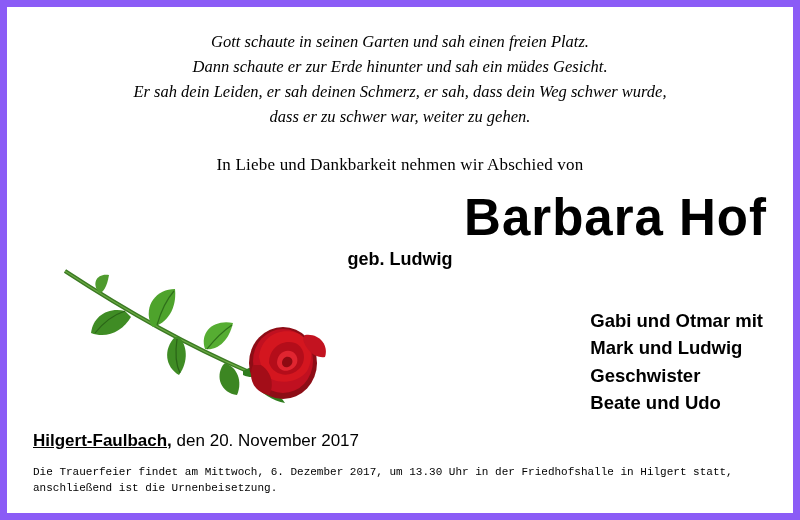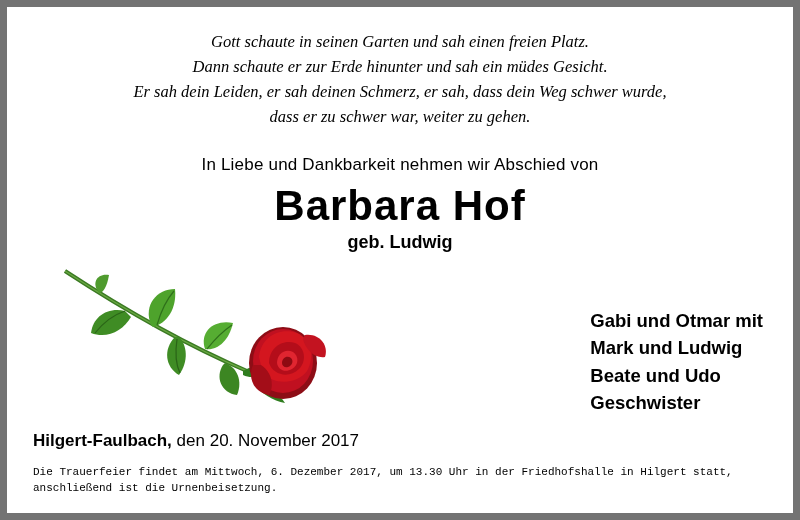--- a/index.html
+++ b/index.html
@@ -12,21 +12,21 @@
     height: 520px;
     font-family: "Liberation Sans", sans-serif;
     color: #000000;
     overflow: hidden;
   }
   .obituary {
     position: relative;
     width: 800px;
     height: 520px;
     box-sizing: border-box;
-    border: 7px solid #737373;
+    border: 7px solid #8b5cf6;
     background: #ffffff;
   }
   .inner {
     position: relative;
     width: 100%;
     height: 100%;
     box-sizing: border-box;
     padding: 14px 26px 10px 26px;
   }
 
@@ -40,34 +40,34 @@
     color: #000;
     margin-top: 8px;
   }
   .poem div {
     white-space: nowrap;
   }
 
   
   .intro {
     text-align: center;
-    font-family: Liberation Sans, sans-serif;
+    font-family: Liberation Serif, serif;
     font-size: 17px;
     margin-top: 26px;
     letter-spacing: 0.2px;
   }
 
   
   .name {
-    text-align: center;
+    text-align: right;
     font-family: "Liberation Sans", sans-serif;
     font-weight: bold;
-    font-size: 42px;
+    font-size: 51px;
     letter-spacing: 1px;
-    margin-top: 9px;
+    margin-top: 16px;
     line-height: 1.05;
   }
   .maiden {
     text-align: center;
     font-family: "Liberation Sans", sans-serif;
     font-weight: bold;
     font-size: 18px;
     margin-top: 4px;
   }
   .dates {
@@ -96,21 +96,21 @@
     position: absolute;
     left: 26px;
     right: 26px;
     bottom: 16px;
   }
   .place-line {
     font-family: "Liberation Sans", sans-serif;
     font-size: 17px;
     margin-bottom: 14px;
   }
-  .place-line b { font-weight: bold; }
+  .place-line b { font-weight: bold; text-decoration: underline; }
   .service {
     font-family: Liberation Mono, monospace;
     font-size: 11px;
     line-height: 1.45;
   }
 
   
   .rose {
     position: absolute;
     left: 40px;
@@ -166,22 +166,22 @@
         <path d="M230 110 C230 101, 238 95, 246 99 C252 103, 252 112, 245 116 C238 120, 231 117, 230 110 Z" fill="#e02530"></path>
         <path d="M235 110 C235 105, 240 102, 244 105 C247 108, 245 113, 241 114 C238 115, 235 113, 235 110 Z" fill="#8e0a12"></path>
         <path d="M206 112 C200 126, 208 140, 222 142 C228 132, 224 118, 214 112 Z" fill="#a30d18"></path>
         <path d="M258 82 C272 80, 282 92, 278 104 C268 106, 258 96, 256 86 Z" fill="#c31320"></path>
       </g>
     </svg>
 
     <div class="family">
       <div>Gabi und Otmar mit</div>
       <div>Mark und Ludwig</div>
+      <div>Geschwister</div>
       <div>Beate und Udo</div>
-      <div>Geschwister</div>
     </div>
 
     <div class="footer">
       <div class="place-line">
         <b>Hilgert-Faulbach,</b>
         <span>den 20. November 2017</span>
       </div>
       <div class="service">Die Trauerfeier findet am Mittwoch, 6. Dezember 2017, um 13.30 Uhr in der Friedhofshalle in Hilgert statt, anschließend ist die Urnenbeisetzung.</div>
     </div>
 

